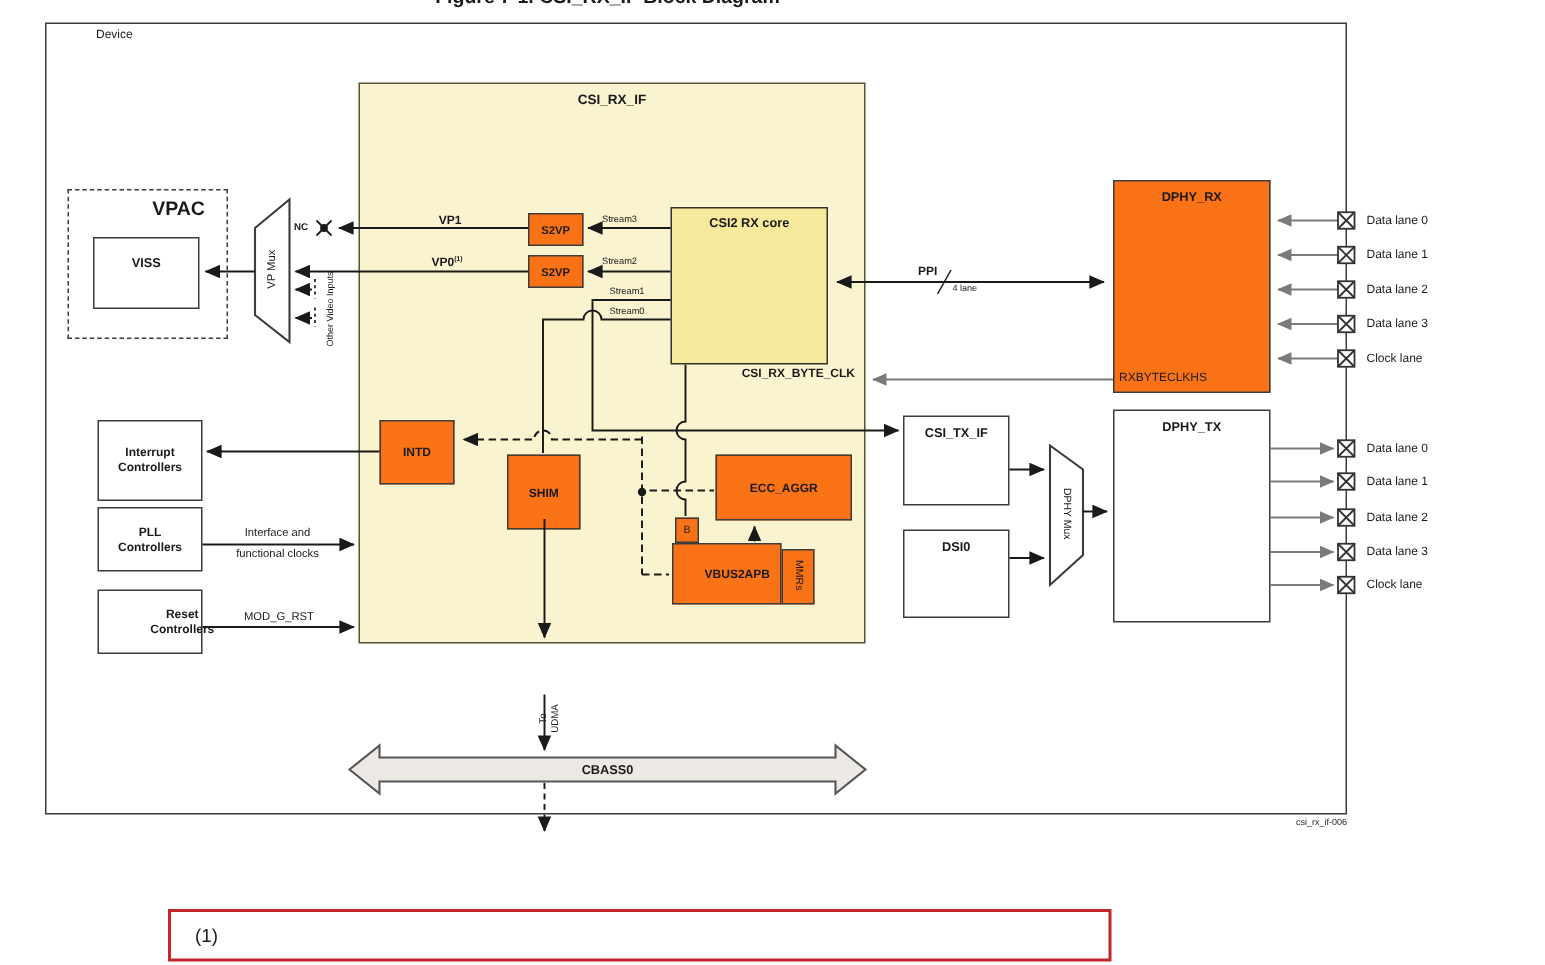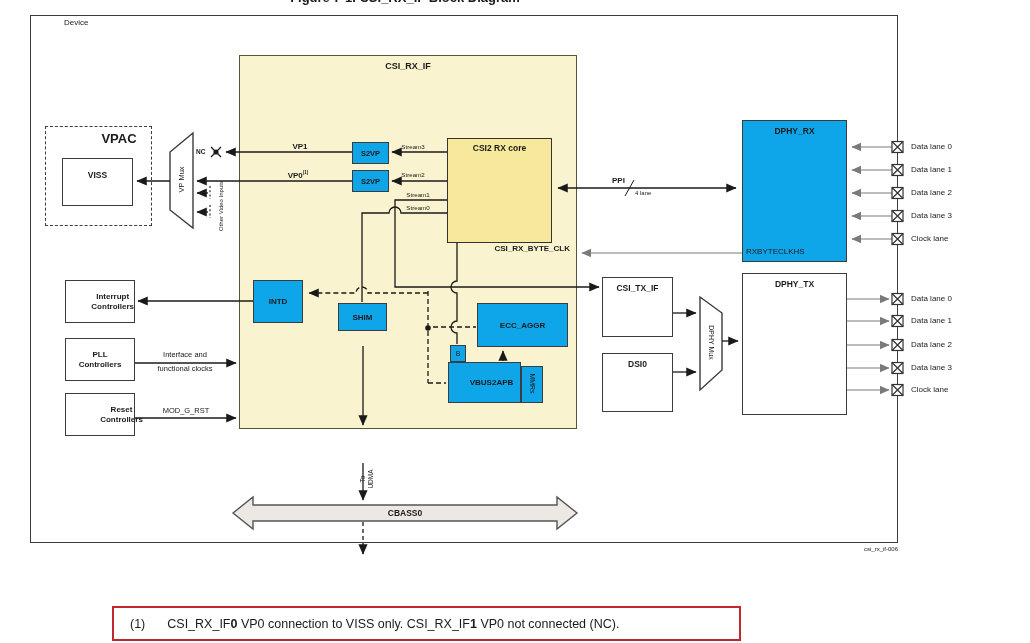--- a/index.html
+++ b/index.html
@@ -2,21 +2,21 @@
 <html><head>
 <meta charset="utf-8">
 <style>
   html,body{margin:0;padding:0;background:#fff;}
   #stage{position:relative;width:1030px;height:643px;background:#fff;overflow:hidden;
          font-family:"Liberation Sans", sans-serif;color:#1a1a1a;}
   .abs{position:absolute;box-sizing:border-box;}
   .box{position:absolute;box-sizing:border-box;border:1.4px solid #3c3c3c;background:#fff;
        display:flex;align-items:center;justify-content:center;text-align:center;}
   .box.toplbl{align-items:flex-start;}
-  .green{background:#0ea5e9;}
+  .green{background:#f97316;}
   .lbl{position:absolute;box-sizing:border-box;}
   .b{font-weight:bold;}
   .ml{white-space:pre-line;}
   .ctr{text-align:center;}
   .z3{z-index:3;}
   svg#wires{position:absolute;left:0;top:0;width:1030px;height:643px;z-index:2;pointer-events:none;}
   #title-clip{position:absolute;left:240px;top:-11px;width:330px;height:20px;line-height:17px;
               font-size:13px;font-weight:bold;text-align:center;}
   #footnote{position:absolute;left:112px;top:606px;width:625px;height:31px;border:2px solid #C1272D;
             background:#fff;display:flex;align-items:center;font-size:12.5px;color:#1a1a1a;}
@@ -54,38 +54,38 @@
     <span>VP0</span><sup style="font-size:4.5px;">(1)</sup>
   </div>
   <div class="lbl b" style="left:196px;top:148px;font-size:6.5px;">NC</div>
 
   <div class="abs" style="left:45px;top:126px;width:107px;height:100px;border:1.6px dashed #3c3c3c;"></div>
   <div class="lbl b ctr" style="left:45px;top:131px;width:110px;font-size:13px;margin-left:19px;">VPAC</div>
   <div class="box b" style="left:62px;top:158px;width:71px;height:48px;font-size:8.5px;border-width:1.6px;">
     <span style="margin-top:-14px;">VISS</span>
     </div>
 
-  <div class="box b ml" style="left:65px;top:280px;width:70px;height:43px;font-size:8px;line-height:10px;justify-content:flex-end;">
+  <div class="box b ml" style="left:65px;top:280px;width:70px;height:54px;font-size:8px;line-height:10px;">
     <span class="ml">Interrupt
 Controllers</span></div>
   <div class="box b ml" style="left:65px;top:338px;width:70px;height:43px;font-size:8px;line-height:10px;">
     <span class="ml">PLL
 Controllers</span></div>
   <div class="box b ml" style="left:65px;top:393px;width:70px;height:43px;font-size:8px;line-height:10px;padding-left:43px;">
     <span class="ml">Reset
 Controllers</span></div>
 
   <div class="lbl ctr" style="left:146px;top:350px;width:78px;font-size:7.5px;">Interface and</div>
   <div class="lbl ctr" style="left:146px;top:364px;width:78px;font-size:7.5px;">functional clocks</div>
   <div class="lbl ctr" style="left:150px;top:406px;width:72px;font-size:7.5px;">MOD_G_RST</div>
 
   <div class="box green b" style="left:253px;top:280px;width:50px;height:43px;font-size:8px;">
     <span>INTD</span>
     </div>
-  <div class="box green b" style="left:338px;top:303px;width:49px;height:28px;font-size:8px;">
+  <div class="box green b" style="left:338px;top:303px;width:49px;height:50px;font-size:8px;">
     <span>SHIM</span>
     </div>
   <div class="box green b" style="left:477px;top:303px;width:91px;height:44px;font-size:8px;">
     <span>ECC_AGGR</span>
     </div>
   <div class="box green" style="left:450px;top:345px;width:16px;height:17px;font-size:7px;">
     <span>B</span>
     </div>
   <div class="box green b" style="left:448px;top:362px;width:73px;height:41px;font-size:8px;padding-left:14px;">
     <span>VBUS2APB</span>
@@ -130,21 +130,20 @@
   <div class="lbl" style="left:911px;top:294px;width:75px;font-size:8px;">Data lane 0</div>
   <div class="lbl" style="left:911px;top:316px;width:75px;font-size:8px;">Data lane 1</div>
   <div class="lbl" style="left:911px;top:340px;width:75px;font-size:8px;">Data lane 2</div>
   <div class="lbl" style="left:911px;top:363px;width:75px;font-size:8px;">Data lane 3</div>
   <div class="lbl" style="left:911px;top:385px;width:75px;font-size:8px;">Clock lane</div>
 
   <div class="lbl" style="left:830px;top:546px;width:68px;font-size:6px;text-align:right;">csi_rx_if-006</div>
 
   <div id="footnote">
     <span class="num">(1)</span>
-    <span><span>CSI_RX_IF</span><span class="b">0</span><span> VP0 connection to VISS only. CSI_RX_IF</span><span class="b">1</span><span> VP0 not connected (NC).</span></span>
   </div>
 
   <svg id="wires" viewBox="0 0 1030 643">
     <defs>
       <marker id="ab" markerWidth="9" markerHeight="8" refX="7.5" refY="3.5" orient="auto">
         <path d="M0,0 L8,3.5 L0,7 Z" fill="#1a1a1a"></path>
         </marker>
       <marker id="ag" markerWidth="9" markerHeight="8" refX="7.5" refY="3.5" orient="auto">
         <path d="M0,0 L8,3.5 L0,7 Z" fill="#7a7a7a"></path>
         </marker>

